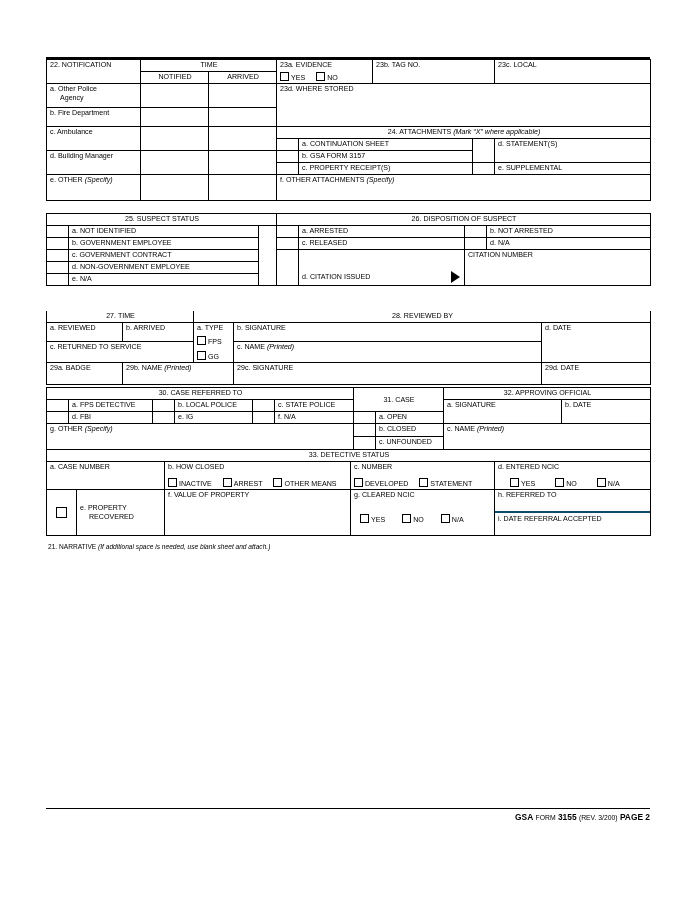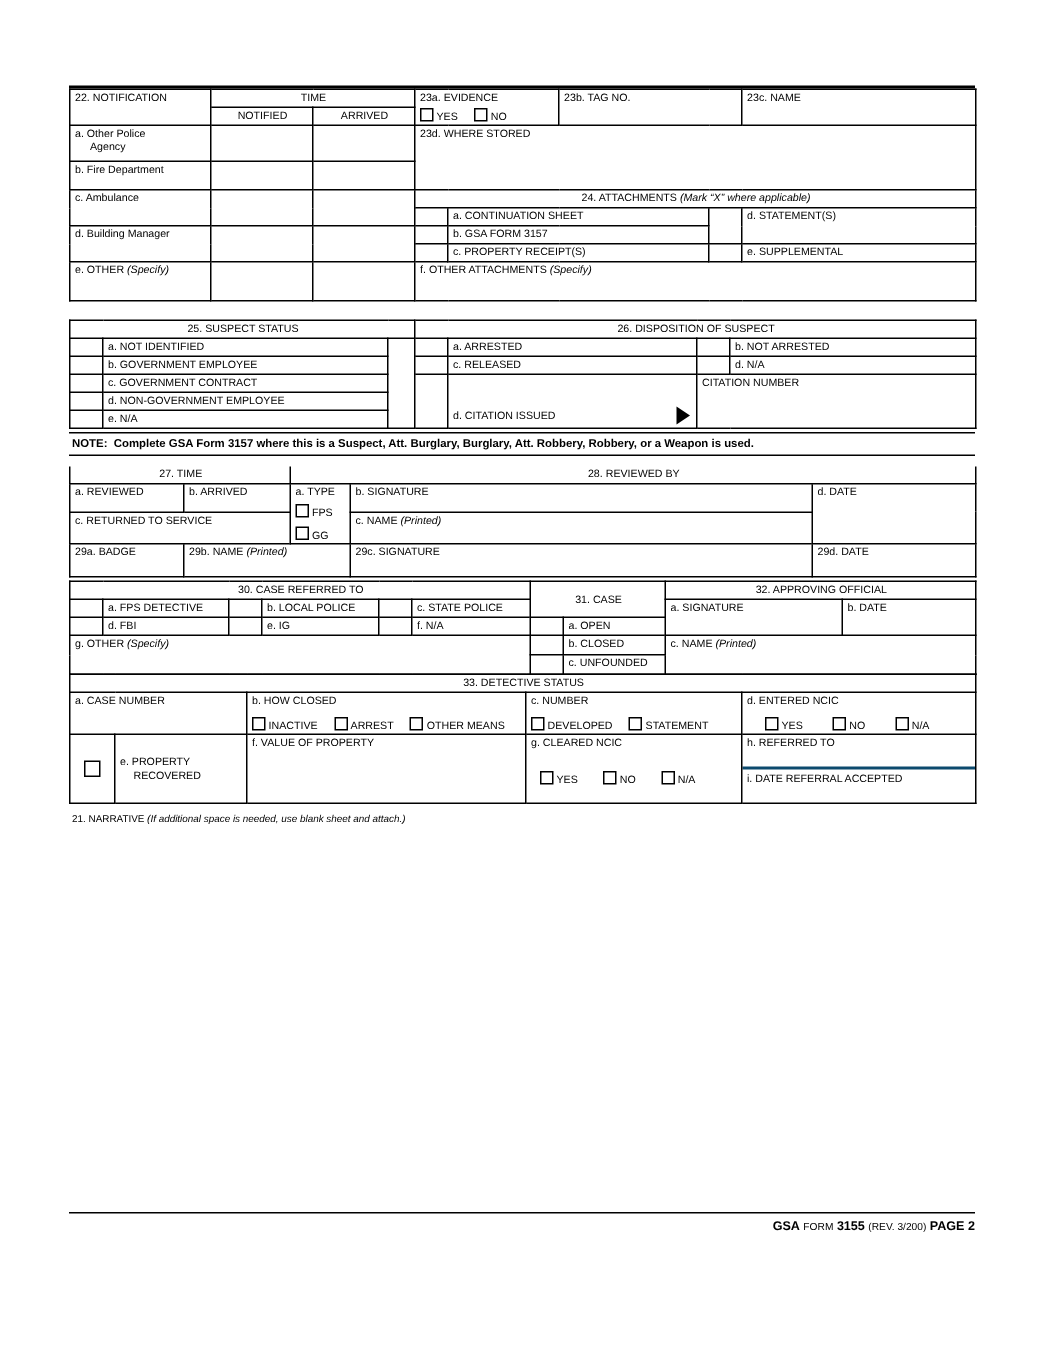--- a/index.html
+++ b/index.html
@@ -152,21 +152,21 @@
           <div>23a. EVIDENCE</div>
           <div class="cbrow" style="padding-top:2px;">
             <span class="cbitem"><span class="cb"></span><span>YES</span></span>
             <span class="cbitem"><span class="cb"></span><span>NO</span></span>
           </div>
         </td>
         <td colspan="2" rowspan="2">
           <span>23b. TAG NO.</span>
         </td>
         <td rowspan="2">
-          <span>23c. NAME</span>
+          <span>23c. LOCAL</span>
         </td>
       </tr>
       <tr>
         <td class="ctr">NOTIFIED</td>
         <td class="ctr">ARRIVED</td>
       </tr>
 
       <tr>
         <td class="big" style="height:22px;">
           <div>a. Other Police</div>
@@ -286,28 +286,20 @@
       </tr>
 
       <tr>
         <td></td>
         <td>e. N/A</td>
       </tr>
     </tbody>
       </table>
   </div>
 
-  <div style="position:absolute; left:0; top:288px; width:604px;">
-    <div style="border-top:1px solid #000; border-bottom:1px solid #000;">
-      <div class="note">
-        <span>NOTE:</span>&nbsp;
-        <span>Complete GSA Form 3157 where this is a Suspect, Att. Burglary, Burglary, Att. Robbery, Robbery, or a Weapon is used.</span>
-      </div>
-    </div>
-  </div>
 
   <div style="position:absolute; left:0; top:311px;">
     <table class="tbl">
       <colgroup>
         <col style="width:76px">
         <col style="width:71px">
         <col style="width:40px">
         <col style="width:228px">
         <col style="width:80px">
         <col style="width:109px">

